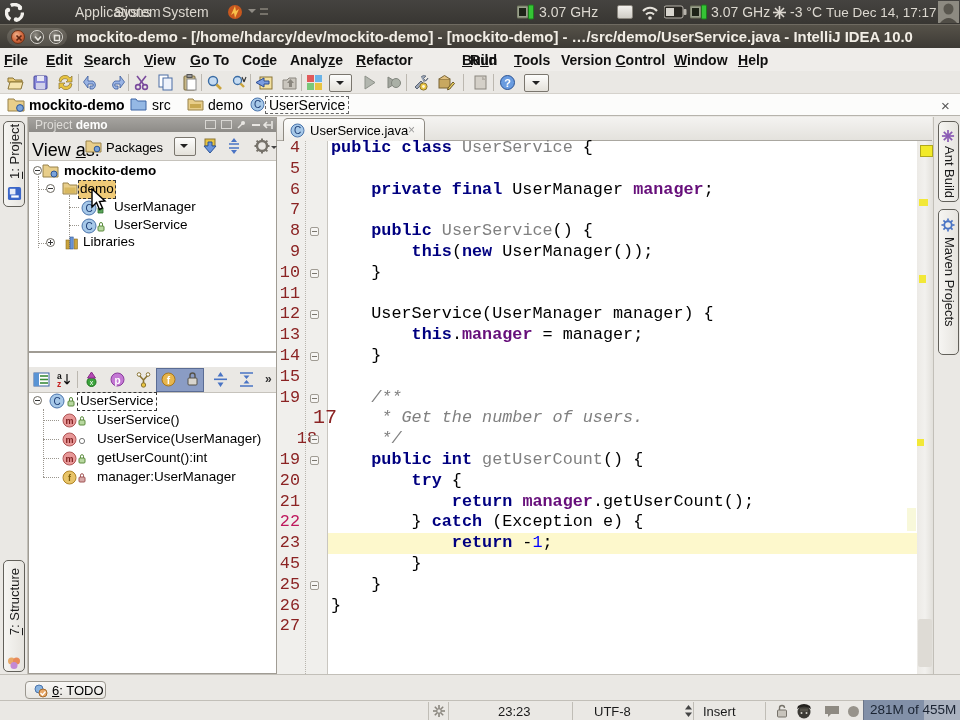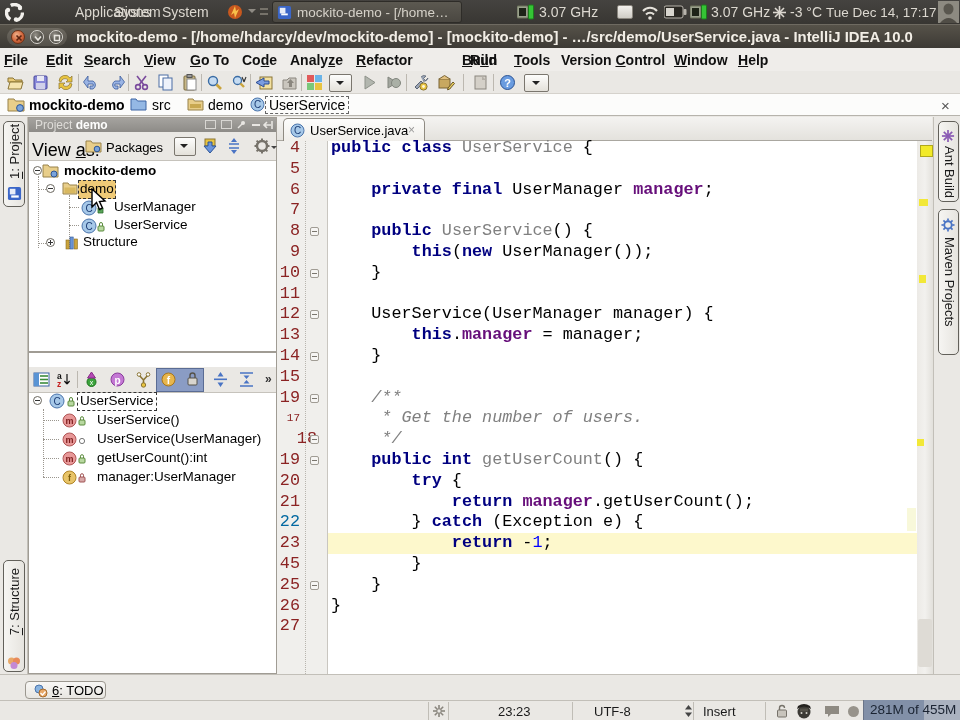--- a/index.html
+++ b/index.html
@@ -66,28 +66,20 @@
     </svg>
   <span class="pm" style="left:28px;margin-left:47px;">Applications</span>
   <span class="pm" style="left:114px;">System</span>
   <span class="pm" style="left:162px;">System</span>
   <svg class="abs" style="left:226px;top:3px;" width="18" height="18" viewBox="0 0 18 18">
       <circle cx="9" cy="9" r="7" fill="#c8581e"></circle>
       <path d="M5 12 L9 3 L10 8 L13 6 L9 15 L8 10 Z" fill="#f8c04a"></path>
     </svg>
   <span class="abs" style="left:248px;top:9px;width:0;height:0;border:4px solid transparent;border-top-color:#8f8b84;"></span>
   <span class="abs" style="left:260px;top:8px;width:8px;height:7px;border-top:2px solid #76726a;border-bottom:2px solid #76726a;"></span>
-  <div class="abs" style="left:272px;top:1px;width:190px;height:22px;background:linear-gradient(#5c5951,#4a4741);border:1px solid #2e2c28;border-radius:3px;">
-    <svg class="abs" style="left:4px;top:3px;" width="15" height="15" viewBox="0 0 16 16">
-        <rect x="1" y="1" width="14" height="14" rx="2" fill="#3b66c8"></rect>
-        <rect x="3" y="3" width="6" height="6" fill="#e8edf8"></rect>
-        <rect x="4.5" y="9" width="7" height="2" fill="#fff"></rect>
-      </svg>
-    <span style="position:absolute;left:24px;top:3px;font-size:13.5px;color:#d6d2c9;">mockito-demo - [/home…</span>
-  </div>
   <svg class="abs" style="left:517px;top:4px;" width="17" height="16" viewBox="0 0 17 16">
       <rect x="0" y="2" width="11" height="12" rx="1" fill="#9aa08c" stroke="#6a7058"></rect>
       <rect x="2" y="4" width="7" height="8" fill="#1e2418"></rect>
       <rect x="11.5" y="1" width="5" height="14" rx="1" fill="#35c435" stroke="#1c7c1c"></rect>
     </svg>
   <span class="pm" style="left:539px;">3.07 GHz</span>
   <span class="abs" style="left:617px;top:5px;width:16px;height:14px;background:linear-gradient(#f2f0ec,#cfccc5);border:1px solid #8a867e;border-radius:2px;"></span>
   <svg class="abs" style="left:640px;top:5px;" width="20" height="15" viewBox="0 0 20 15">
       <g fill="none" stroke="#e4e1da" stroke-width="2">
         <path d="M3 6 A 9 9 0 0 1 17 6"></path>
@@ -408,21 +400,21 @@
         <rect x="17" y="8" width="6" height="5" rx="1" fill="#b8d8a0" stroke="#5a8a3c"></rect>
         <path d="M18.5 8 v-2 a1.5 1.5 0 0 1 3 0 v2" fill="none" stroke="#5a8a3c"></path>
       </svg>
     <span class="abs" style="left:85px;top:56px;">UserService</span>
     <div class="knob plus" style="left:17px;top:77px;"></div>
     <svg class="abs" style="left:36px;top:74px;" width="15" height="15" viewBox="0 0 15 15">
         <rect x="1" y="5" width="3.2" height="9" fill="#caa43c" stroke="#8a6c1c" stroke-width="0.6"></rect>
         <rect x="5" y="2" width="3.2" height="12" fill="#6a94d4" stroke="#2c5494" stroke-width="0.6"></rect>
         <rect x="9.2" y="4" width="3.2" height="10" fill="#caa43c" stroke="#8a6c1c" stroke-width="0.6"></rect>
       </svg>
-    <span class="abs" style="left:54px;top:73px;">Structure</span>
+    <span class="abs" style="left:54px;top:73px;">Libraries</span>
 
     <svg class="abs" style="left:62px;top:27px;" width="17" height="24" viewBox="0 0 17 24">
         <path d="M1 1 L1 19 L5.5 14.5 L8.5 21.5 L11.5 20 L8.5 13.5 L14 13 Z" fill="#fff" stroke="#000" stroke-width="1.4"></path>
       </svg>
   </div>
 </div>
 
 <div class="abs" id="structure" style="left:28px;top:352px;width:249px;height:322px;background:#fff;border:1px solid #a09c94;">
   <div class="abs" style="left:0;top:14px;right:0;height:26px;background:#eae8e4;border-bottom:1px solid #c6c3bc;">
     <svg class="abs" style="left:4px;top:4px;" width="17" height="17" viewBox="0 0 17 17">
@@ -538,26 +530,26 @@
     <div style="position:absolute;left:277px;top:200.4px;height:20.8px;line-height:20.8px;width:23px;text-align:right;color:#8b2323;font-size:16.8px;font-family:'Liberation Mono',monospace;">7</div>
     <div style="position:absolute;left:277px;top:221.2px;height:20.8px;line-height:20.8px;width:23px;text-align:right;color:#8b2323;font-size:16.8px;font-family:'Liberation Mono',monospace;">8</div>
     <div style="position:absolute;left:277px;top:242px;height:20.8px;line-height:20.8px;width:23px;text-align:right;color:#8b2323;font-size:16.8px;font-family:'Liberation Mono',monospace;">9</div>
     <div style="position:absolute;left:277px;top:262.8px;height:20.8px;line-height:20.8px;width:23px;text-align:right;color:#8b2323;font-size:16.8px;font-family:'Liberation Mono',monospace;">10</div>
     <div style="position:absolute;left:277px;top:283.6px;height:20.8px;line-height:20.8px;width:23px;text-align:right;color:#8b2323;font-size:16.8px;font-family:'Liberation Mono',monospace;">11</div>
     <div style="position:absolute;left:277px;top:304.4px;height:20.8px;line-height:20.8px;width:23px;text-align:right;color:#8b2323;font-size:16.8px;font-family:'Liberation Mono',monospace;">12</div>
     <div style="position:absolute;left:277px;top:325.20000000000005px;height:20.8px;line-height:20.8px;width:23px;text-align:right;color:#8b2323;font-size:16.8px;font-family:'Liberation Mono',monospace;">13</div>
     <div style="position:absolute;left:277px;top:346px;height:20.8px;line-height:20.8px;width:23px;text-align:right;color:#8b2323;font-size:16.8px;font-family:'Liberation Mono',monospace;">14</div>
     <div style="position:absolute;left:277px;top:366.8px;height:20.8px;line-height:20.8px;width:23px;text-align:right;color:#8b2323;font-size:16.8px;font-family:'Liberation Mono',monospace;">15</div>
     <div style="position:absolute;left:277px;top:387.6px;height:20.8px;line-height:20.8px;width:23px;text-align:right;color:#8b2323;font-size:16.8px;font-family:'Liberation Mono',monospace;">19</div>
-    <div style="position:absolute;left:277px;top:408.40000000000003px;height:20.8px;line-height:20.8px;width:23px;text-align:right;color:#8b2323;font-size:11px;font-family:'Liberation Mono',monospace;">17</div>
+    <div style="position:absolute;left:277px;top:408.40000000000003px;height:20.8px;line-height:20.8px;width:23px;text-align:right;color:#8b2323;font-size:20px;font-family:'Liberation Mono',monospace;padding-left:36px;">17</div>
     <div style="position:absolute;left:294px;top:429.2px;height:20.8px;line-height:20.8px;width:23px;text-align:right;color:#8b2323;font-size:16.8px;font-family:'Liberation Mono',monospace;">18</div>
     <div style="position:absolute;left:277px;top:450px;height:20.8px;line-height:20.8px;width:23px;text-align:right;color:#8b2323;font-size:16.8px;font-family:'Liberation Mono',monospace;">19</div>
     <div style="position:absolute;left:277px;top:470.8px;height:20.8px;line-height:20.8px;width:23px;text-align:right;color:#8b2323;font-size:16.8px;font-family:'Liberation Mono',monospace;">20</div>
     <div style="position:absolute;left:277px;top:491.6px;height:20.8px;line-height:20.8px;width:23px;text-align:right;color:#8b2323;font-size:16.8px;font-family:'Liberation Mono',monospace;">21</div>
-    <div style="position:absolute;left:277px;top:512.4000000000001px;height:20.8px;line-height:20.8px;width:23px;text-align:right;color:#0369a1;font-size:16.8px;font-family:'Liberation Mono',monospace;">22</div>
+    <div style="position:absolute;left:277px;top:512.4000000000001px;height:20.8px;line-height:20.8px;width:23px;text-align:right;color:#be185d;font-size:16.8px;font-family:'Liberation Mono',monospace;">22</div>
     <div style="position:absolute;left:277px;top:533.2px;height:20.8px;line-height:20.8px;width:23px;text-align:right;color:#8b2323;font-size:16.8px;font-family:'Liberation Mono',monospace;">23</div>
     <div style="position:absolute;left:277px;top:554px;height:20.8px;line-height:20.8px;width:23px;text-align:right;color:#8b2323;font-size:16.8px;font-family:'Liberation Mono',monospace;">45</div>
     <div style="position:absolute;left:277px;top:574.8px;height:20.8px;line-height:20.8px;width:23px;text-align:right;color:#8b2323;font-size:16.8px;font-family:'Liberation Mono',monospace;">25</div>
     <div style="position:absolute;left:277px;top:595.6px;height:20.8px;line-height:20.8px;width:23px;text-align:right;color:#8b2323;font-size:16.8px;font-family:'Liberation Mono',monospace;">26</div>
     <div style="position:absolute;left:277px;top:616.4000000000001px;height:20.8px;line-height:20.8px;width:23px;text-align:right;color:#8b2323;font-size:16.8px;font-family:'Liberation Mono',monospace;">27</div>
   </div>
 
 <div class="abs" id="folds">
     <div class="fold" style="position:absolute;left:310px;top:227.2px;"></div>
     <div class="fold" style="position:absolute;left:310px;top:268.8px;"></div>

